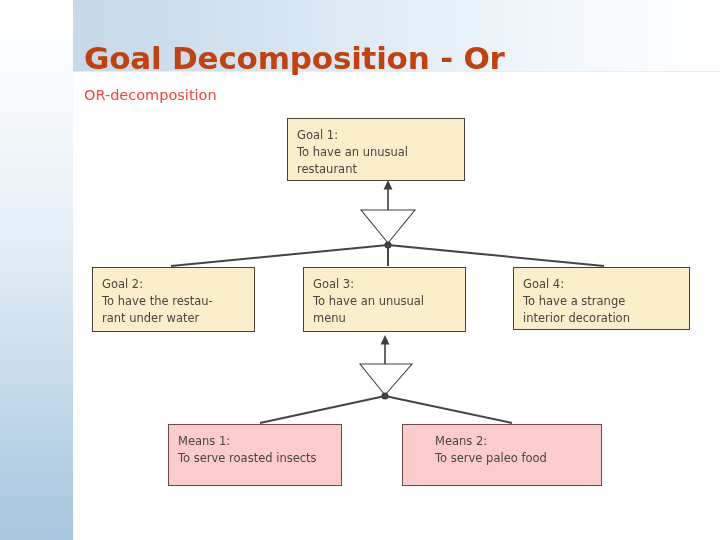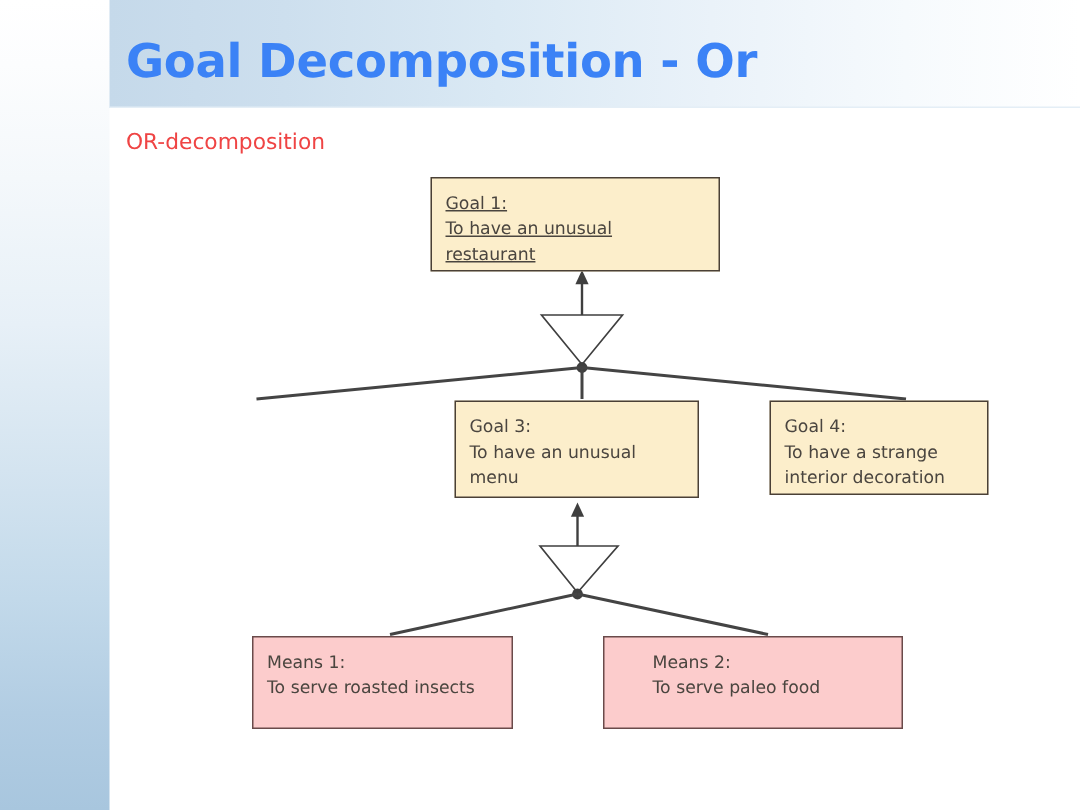--- a/index.html
+++ b/index.html
@@ -61,27 +61,27 @@
     left: 73px;
     top: 71px;
     width: 647px;
     height: 1px;
     background: #e4eef6;
   }
 
   .slide-title {
     position: absolute;
     left: 84px;
-    top: 19px;
+    top: 36px;
     width: 620px;
     height: 44px;
     font-family: "DejaVu Sans", "Liberation Sans", sans-serif;
     font-size: 31px;
     font-weight: bold;
-    color: #3b82f6;
+    color: #c2410c;
     letter-spacing: -0.2px;
     line-height: 44px;
     white-space: nowrap;
   }
 
   
   .subtitle {
     position: absolute;
     left: 84px;
     top: 87px;
@@ -114,24 +114,24 @@
   }
   .node.goal {
     background: #fceecb;
     border-color: #4a4036;
   }
   .node.means {
     background: #fccccc;
     border-color: #6a4a4a;
   }
 
-  #goal1 { left: 287px; top: 118px; width: 193px; height: 63px; text-decoration: underline; }
+  #goal1 { left: 287px; top: 118px; width: 178px; height: 63px; }
   #goal2 { left:  92px; top: 267px; width: 163px; height: 65px; }
   #goal3 { left: 303px; top: 267px; width: 163px; height: 65px; }
-  #goal4 { left: 513px; top: 267px; width: 146px; height: 63px; }
+  #goal4 { left: 513px; top: 267px; width: 177px; height: 63px; }
   #means1 { left: 168px; top: 424px; width: 174px; height: 62px; }
   #means2 { left: 402px; top: 424px; width: 200px; height: 62px; padding-left: 32px; }
 </style>
 </head>
 <body>
 
 <div id="slide">
 
   <div class="left-strip"></div>
   <div class="header-band"></div>
@@ -168,20 +168,23 @@
       <circle cx="385" cy="396" r="3.6" fill="#3f3f3f"></circle>
       <line x1="385" y1="396" x2="260" y2="423" stroke="#444444" stroke-width="2"></line>
       <line x1="385" y1="396" x2="512" y2="423" stroke="#444444" stroke-width="2"></line>
     </g>
   </svg>
 
   <div id="goal1" class="node goal">Goal 1:
 To have an unusual
 restaurant</div>
 
+  <div id="goal2" class="node goal">Goal 2:
+To have the restau-
+rant under water</div>
 
   <div id="goal3" class="node goal">Goal 3:
 To have an unusual
 menu</div>
 
   <div id="goal4" class="node goal">Goal 4:
 To have a strange
 interior decoration</div>
 
   <div id="means1" class="node means">Means 1:

